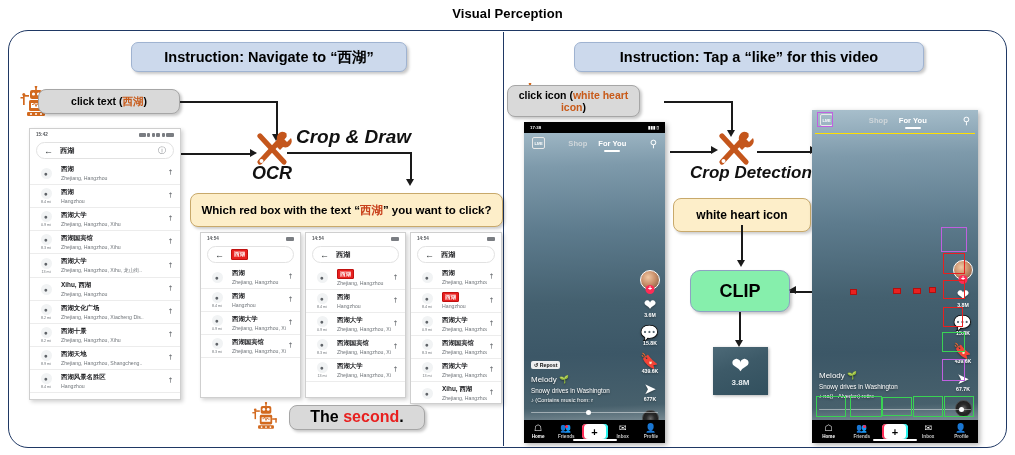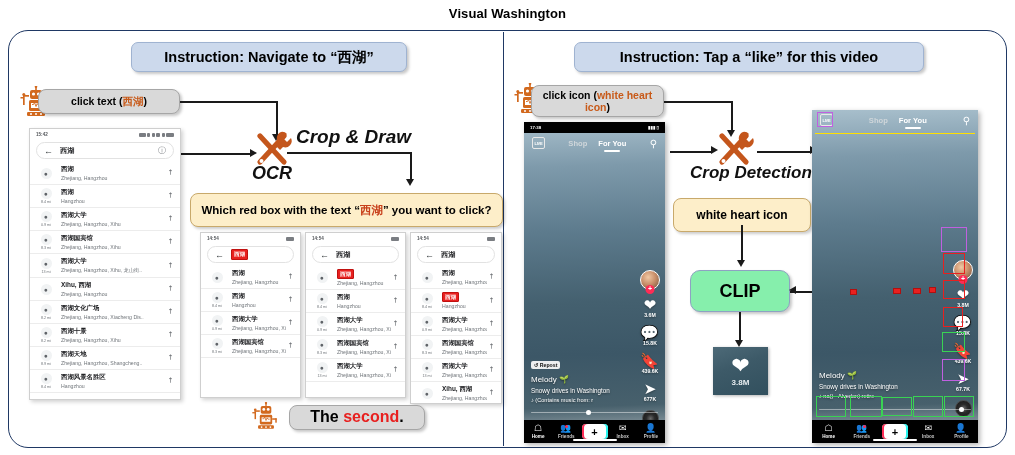--- a/index.html
+++ b/index.html
@@ -225,21 +225,21 @@
   .heartcrop .hicon { color:#fff; font-size: 22px; line-height: 1; }
   .heartcrop .hcnt { color:#e8eef1; font-size: 8px; font-weight:bold; margin-top:1px; }
 
   .divider-v { position:absolute; width:1.4px; background:#1f3864; }
 </style>
 </head>
 <body>
 
 <div id="root">
 
-  <div class="page-title">Visual Washington</div>
+  <div class="page-title">Visual Perception</div>
 
   <div class="outer-frame"></div>
   <div class="divider-v" style="left:503px; top:32px; height:414px;"></div>
 
   <div class="instr-chip" style="left:131px; top:42px; width:276px; height:30px;">
     <span>Instruction: Navigate to “西湖”</span>
   </div>
 
   <svg class="robot-ic" style="left:19px; top:86px;" viewBox="0 0 34 32">
     <g fill="#d2691e">
@@ -671,21 +671,21 @@
       <circle cx="4.8" cy="8.4" r="1.5"></circle>
         <rect x="1.5" y="11" width="3.4" height="1.5"></rect>
       <rect x="24" y="18" width="5" height="1.7"></rect>
         <rect x="27.5" y="18" width="1.7" height="5"></rect>
       <rect x="8" y="26" width="18" height="4" rx="1.2"></rect>
       <circle cx="12" cy="28" r="1" fill="#fff"></circle>
         <circle cx="17" cy="28" r="1" fill="#fff"></circle>
         <circle cx="22" cy="28" r="1" fill="#fff"></circle>
     </g>
   </svg>
-  <div class="robot-chip" style="left:531px; top:85px; width:133px; height:32px;">
+  <div class="robot-chip" style="left:507px; top:85px; width:133px; height:32px;">
     <span>
       <span>click icon (</span><span class="hl">white heart icon</span><span>)</span>
     </span>
   </div>
 
   <div class="ln h" style="left:664px; top:101px; width:68px;"></div>
   <div class="ln v" style="left:731px; top:101px; height:30px;"></div>
   <div class="arrowhead ah-down" style="left:727px; top:130px;"></div>
 
   <div class="ln h" style="left:670px; top:151px; width:42px;"></div>

